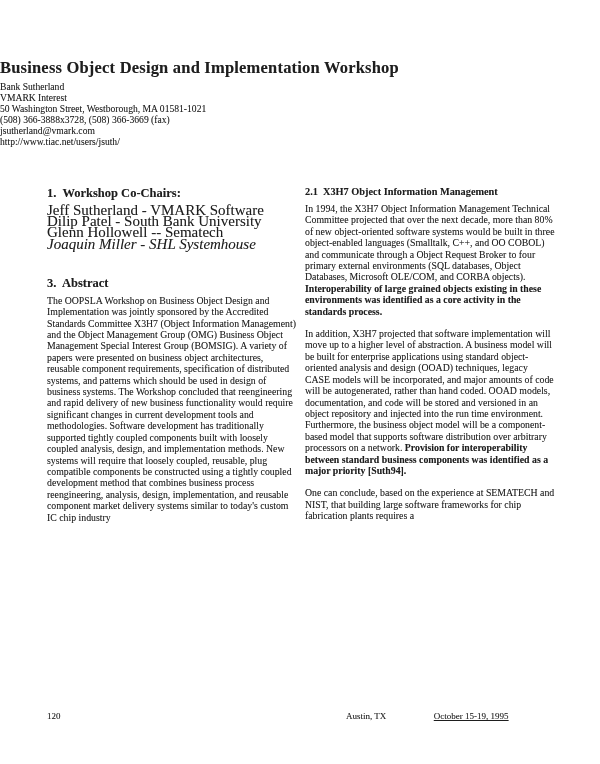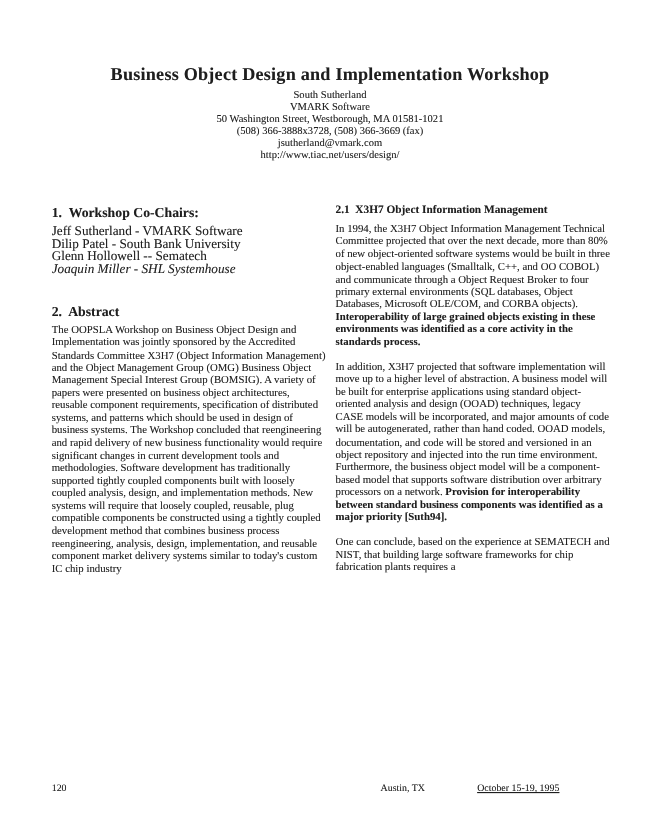--- a/index.html
+++ b/index.html
@@ -18,21 +18,21 @@
   }
   
   .scan {
     text-shadow: 0 0 0.6px rgba(30,30,30,0.35);
   }
   .title-block {
     position: absolute;
     top: 58px;
     left: 0;
     width: 600px;
-    text-align: center;
+    text-align: left;
   }
   .paper-title {
     margin: 0;
     font-size: 16.5px;
     font-weight: bold;
     letter-spacing: 0.2px;
   }
   .author-block {
     margin-top: 4px;
     font-size: 9.6px;
@@ -54,21 +54,21 @@
   .sec-heading.abstract-heading {
     margin-top: 26px;
   }
   .subsec-heading {
     margin: 0 0 6px 0;
     font-size: 10.3px;
     font-weight: bold;
     white-space: pre-wrap;
   }
   .cochair-list {
-    font-size: 12px;
+    font-size: 15px;
     line-height: 11.2px;
   }
   .body-para {
     margin: 0 0 11px 0;
     font-size: 9.8px;
     line-height: 11.4px;
     text-align: left;
   }
   .bold-run {
     font-weight: bold;
@@ -91,39 +91,39 @@
   .page-footer .f-right  { text-align: center; text-decoration: underline; }
 </style>
 </head>
 <body>
 
 <div class="page scan">
 
   <div class="title-block">
     <h1 class="paper-title">Business Object Design and Implementation Workshop</h1>
     <div class="author-block">
-      <div>South Sutherland</div>
-      <div>VMARK Software</div>
+      <div>Bank Sutherland</div>
+      <div>VMARK Interest</div>
       <div>50 Washington Street, Westborough, MA 01581-1021</div>
       <div>(508) 366-3888x3728, (508) 366-3669 (fax)</div>
       <div>jsutherland@vmark.com</div>
-      <div>http://www.tiac.net/users/design/</div>
+      <div>http://www.tiac.net/users/jsuth/</div>
     </div>
   </div>
 
   <div class="col col-left">
     <h2 class="sec-heading">1.  Workshop Co-Chairs:</h2>
     <div class="cochair-list">
       <div>Jeff Sutherland - VMARK Software</div>
       <div>Dilip Patel - South Bank University</div>
       <div>Glenn Hollowell -- Sematech</div>
       <div class="italic-line">Joaquin Miller - SHL Systemhouse</div>
     </div>
 
-    <h2 class="sec-heading abstract-heading">2.  Abstract</h2>
+    <h2 class="sec-heading abstract-heading">3.  Abstract</h2>
     <p class="body-para">The OOPSLA Workshop on Business Object Design and Implementation was jointly sponsored by the Accredited Standards Committee X3H7 (Object Information Management) and the Object Management Group (OMG) Business Object Management Special Interest Group (BOMSIG).  A variety of papers were presented on business object architectures, reusable component requirements, specification of distributed systems, and patterns which should be used in design of business systems. The Workshop concluded that reengineering and rapid delivery of new business functionality would require significant changes in current development tools and methodologies.  Software development has traditionally supported tightly coupled components built with loosely coupled analysis, design, and implementation methods.  New systems will require that loosely coupled, reusable, plug compatible components be constructed using a tightly coupled development method that combines business process reengineering, analysis, design, implementation, and reusable component market delivery systems similar to today's custom IC chip industry</p>
   </div>
 
   <div class="col col-right">
     <h3 class="subsec-heading">2.1  X3H7 Object Information Management</h3>
 
     <p class="body-para"><span>In 1994, the X3H7 Object Information Management Technical Committee projected that over the next decade, more than 80% of new object-oriented software systems would be built in three object-enabled languages (Smalltalk, C++, and OO COBOL) and communicate through a Object Request Broker to four primary external environments (SQL databases, Object Databases, Microsoft OLE/COM, and CORBA objects).  </span><span class="bold-run">Interoperability of large grained objects existing in these environments was identified as a core activity in the standards process.</span></p>
 
     <p class="body-para"><span>In addition, X3H7 projected that software implementation will move up to a higher level of abstraction. A business model will be built for enterprise applications using standard object-oriented analysis and design (OOAD) techniques, legacy CASE models will be incorporated, and major amounts of code will be autogenerated, rather than hand coded. OOAD models, documentation, and code will be stored and versioned in an object repository and injected into the run time environment. Furthermore, the business object model will be a component-based model that supports software distribution over arbitrary processors on a network.  </span><span class="bold-run">Provision for interoperability between standard business components was identified as a major priority [Suth94].</span></p>
 

